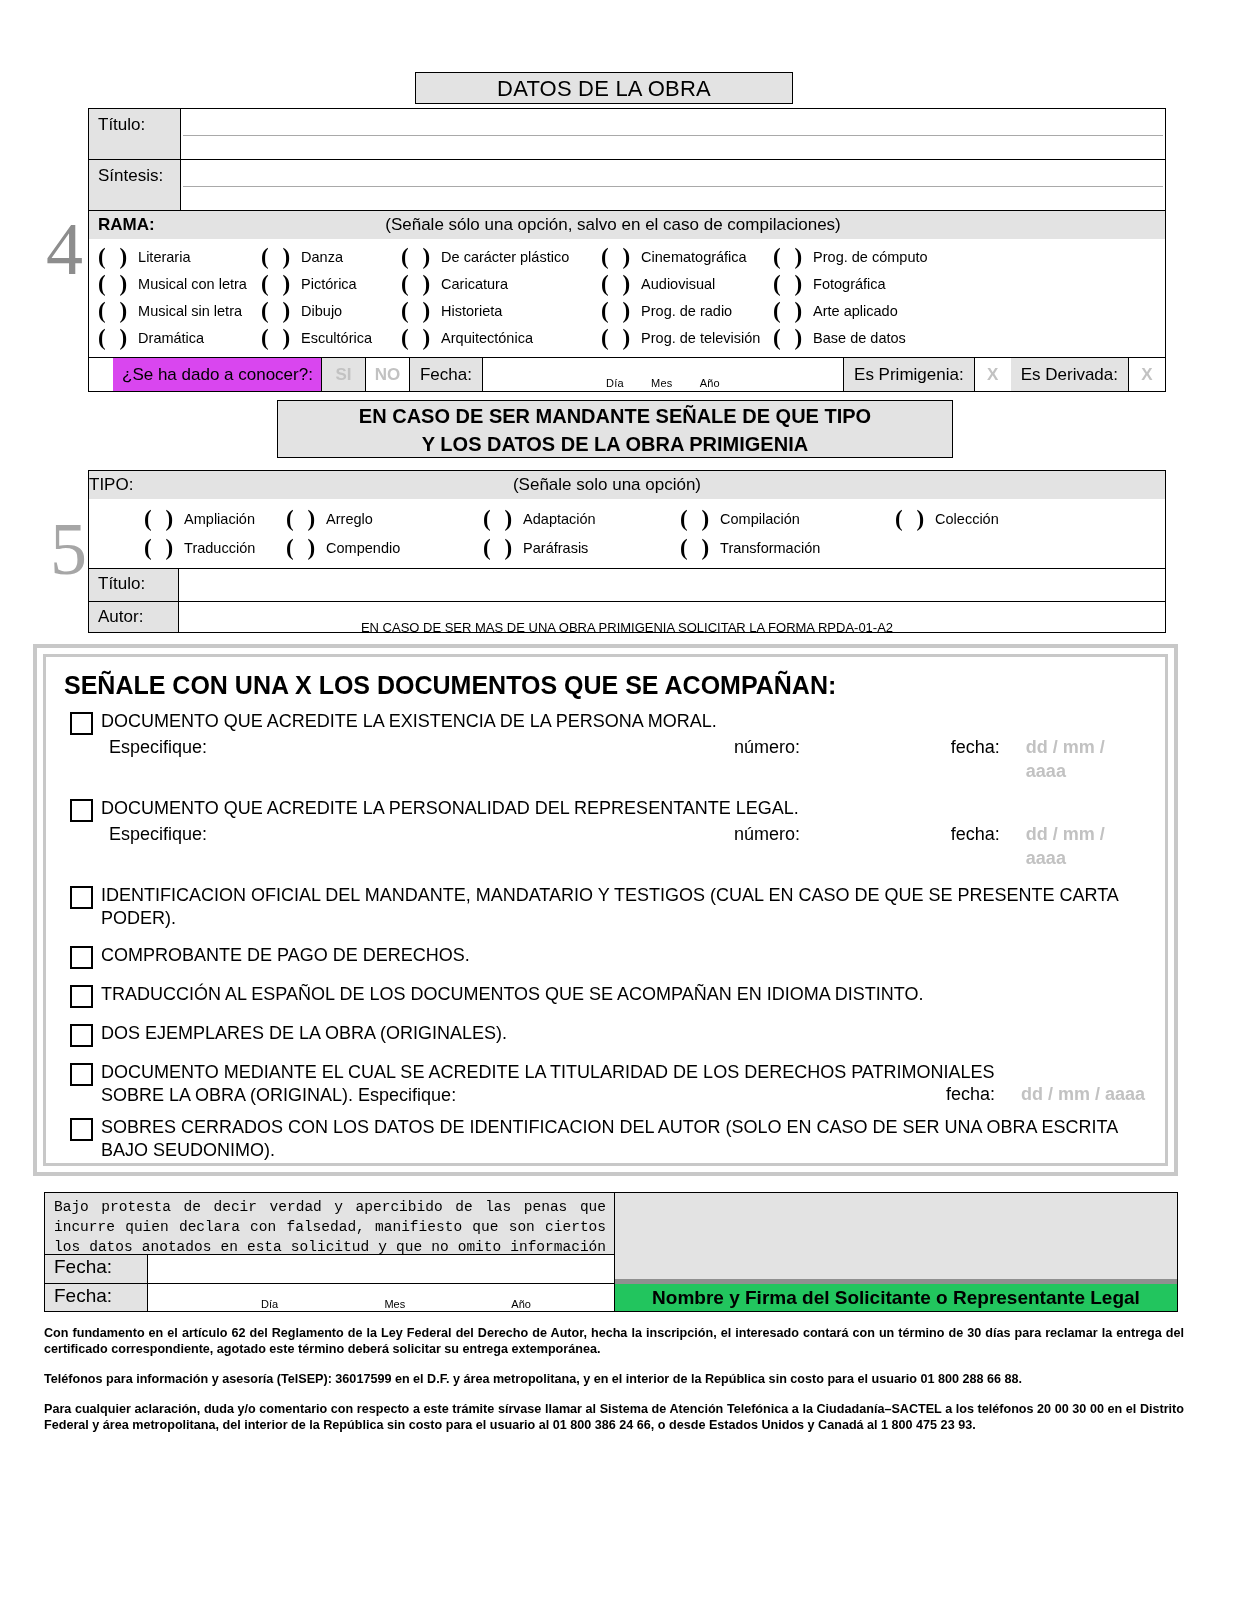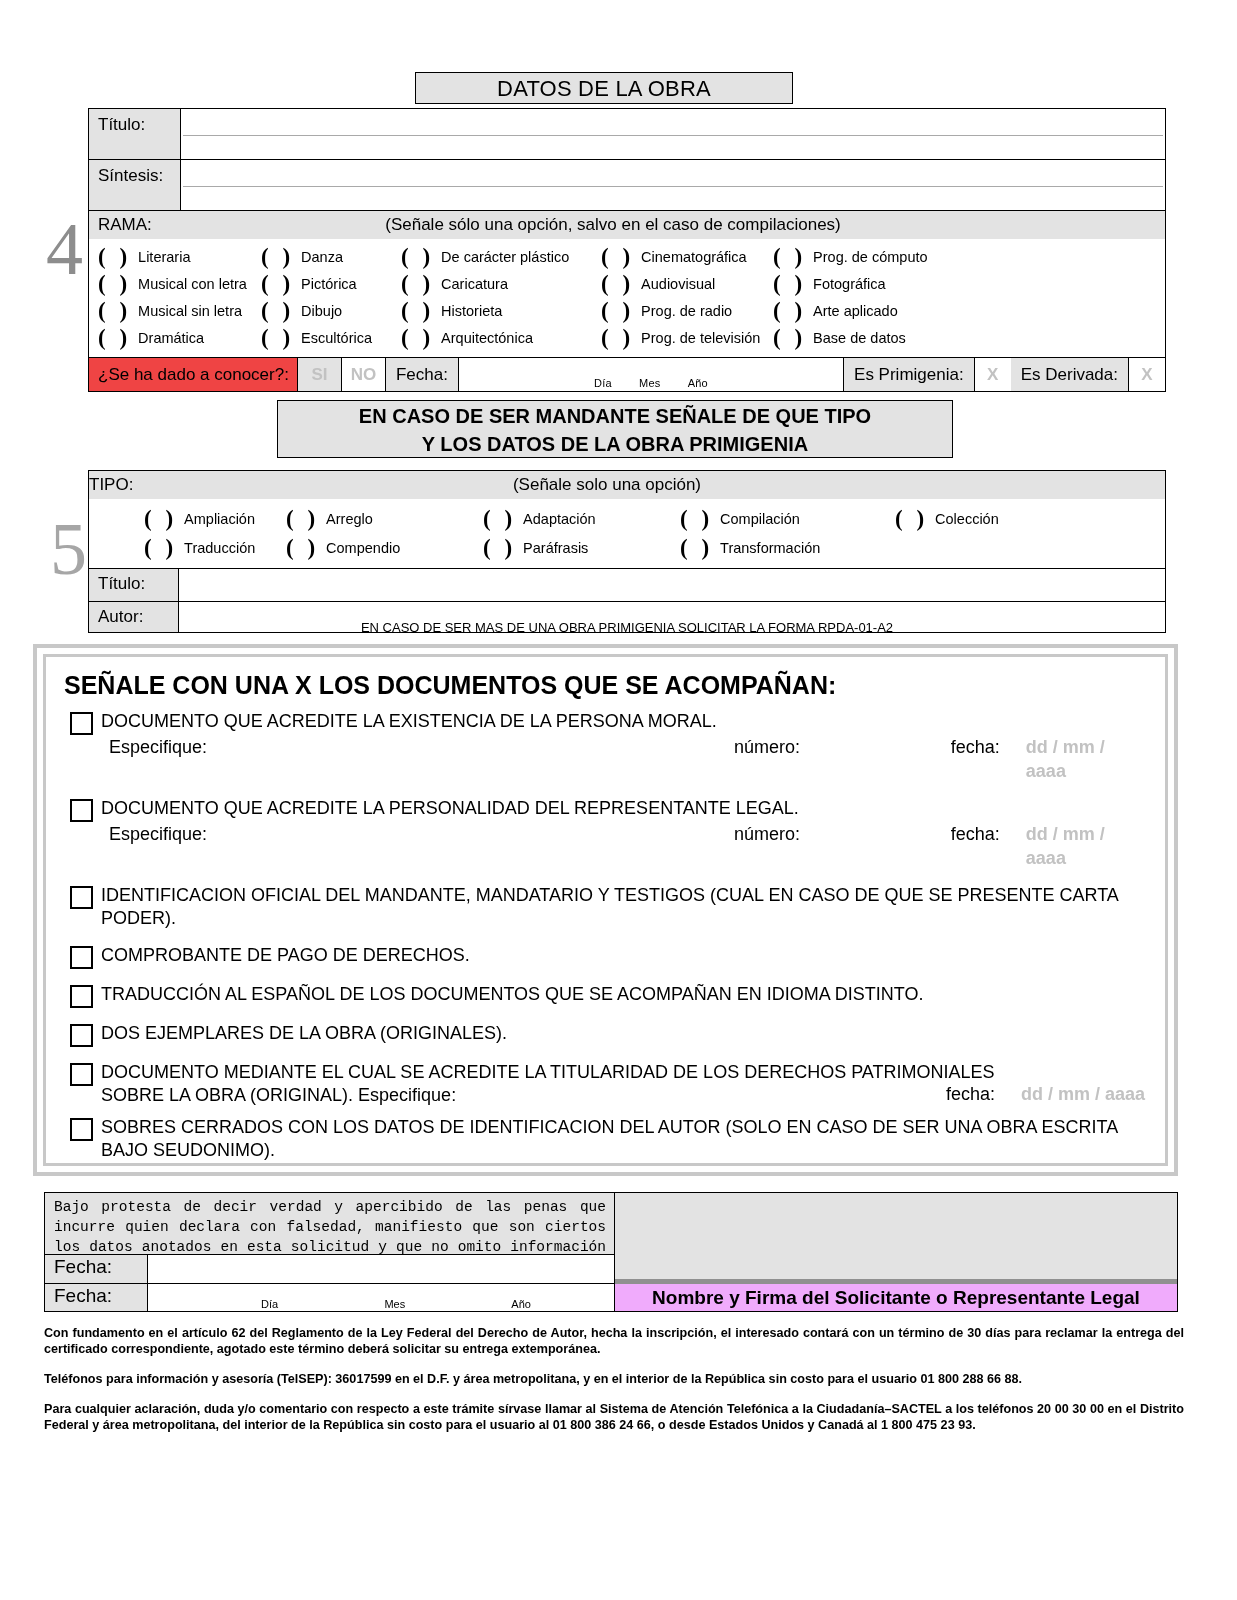--- a/index.html
+++ b/index.html
@@ -47,21 +47,21 @@
     position:absolute; left:2px; right:2px; height:0;
     border-top:1px solid #a9a9a9;
   }
 
   
   #rama-head {
     display:flex; background:#e3e3e3;
     border:1px solid #000; border-bottom:none;
     font-size:17px; padding:4px 0 4px 0;
   }
-  #rama-head .rh-l { width:92px; flex:0 0 92px; padding-left:9px; }
+  #rama-head .rh-l { width:92px; flex:0 0 92px; padding-left:9px;font-weight:bold; }
   #rama-head .rh-c { flex:1; text-align:center; padding-right:120px; }
 
   
   #rama-grid {
     border:1px solid #000; border-top:none; background:#fff;
     padding:4px 0 6px 0;
   }
   .rg-row { display:flex; height:27px; align-items:center; }
   .opt { display:flex; align-items:center; font-size:14.5px; }
   .paren {
@@ -74,21 +74,21 @@
   .c3 { width:200px; }
   .c4 { width:172px; }
   .c5 { width:200px; }
 
   
   #conocer {
     display:flex; border:1px solid #000; border-top:none;
     height:34px; align-items:stretch;
   }
   #conocer .cell { display:flex; align-items:center; font-size:17px; }
-  .cq  { background:#ef4444; padding:0 8px 0 9px; border-right:1px solid #000; }
+  .cq  { background:#d946ef; padding:0 8px 0 9px; border-right:1px solid #000;margin-left:24px; }
   .cbx { width:44px; justify-content:center; border-right:1px solid #000;
          font-size:20px; }
   .cbx.gr { background:#e3e3e3; }
   .cfe { background:#e3e3e3; padding:0 10px; border-right:1px solid #000; }
   .cdate { flex:1; position:relative; background:#fff; border-right:1px solid #000; }
   .cdate .dml {
     position:absolute; bottom:2px; left:0; right:0; text-align:center;
     font-size:11px; letter-spacing:.2px; color:#000;
   }
   .cdate .dml span { margin:0 12px; }
@@ -175,21 +175,21 @@
   #decl-sign {
     position:absolute; left:570px; top:0; right:0; height:86px;
     background:#e3e3e3;
   }
   #sign-rule {
     position:absolute; left:570px; top:86px; right:0; height:5px;
     background:#909090;
   }
   #sign-label {
     position:absolute; left:570px; top:91px; right:0; bottom:0;
-    background:#f0abfc; text-align:center; font-size:19px;
+    background:#22c55e; text-align:center; font-size:19px;
     font-weight:bold; line-height:28px;
   }
   #lugar {
     position:absolute; left:0; top:62px; width:570px; height:29px;
     border-bottom:1px solid #000; border-right:1px solid #000;
     display:flex;
   }
   #fecha {
     position:absolute; left:0; top:91px; width:570px; bottom:0;
     border-right:1px solid #000; display:flex;

